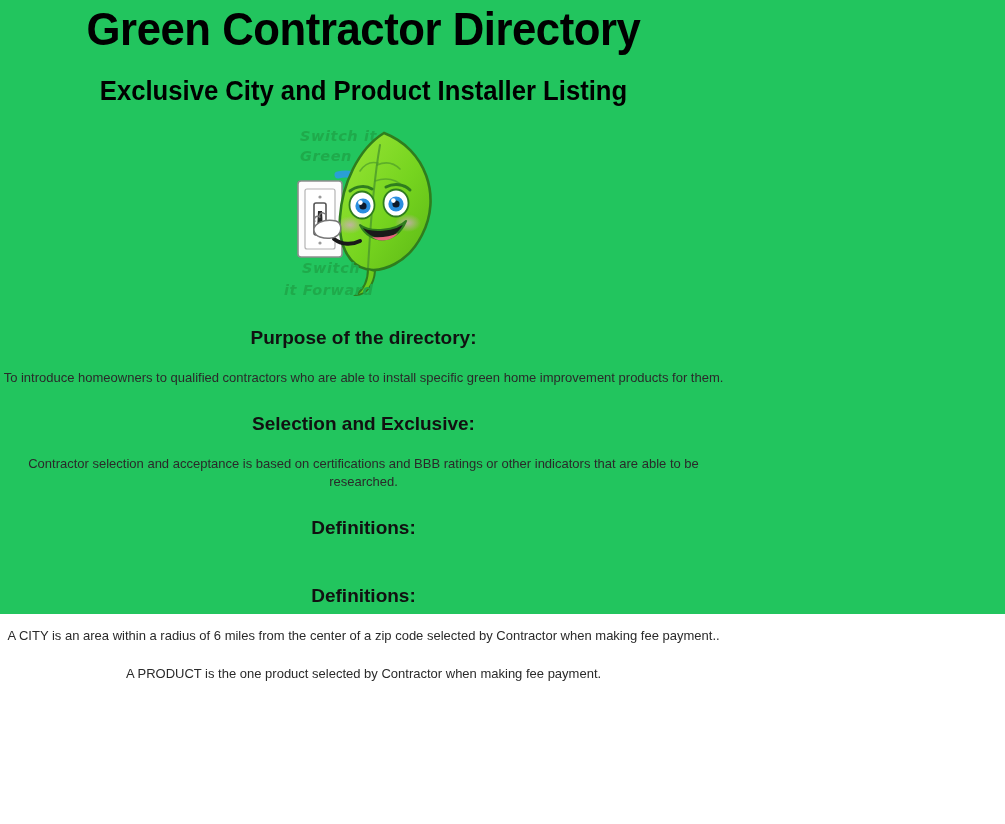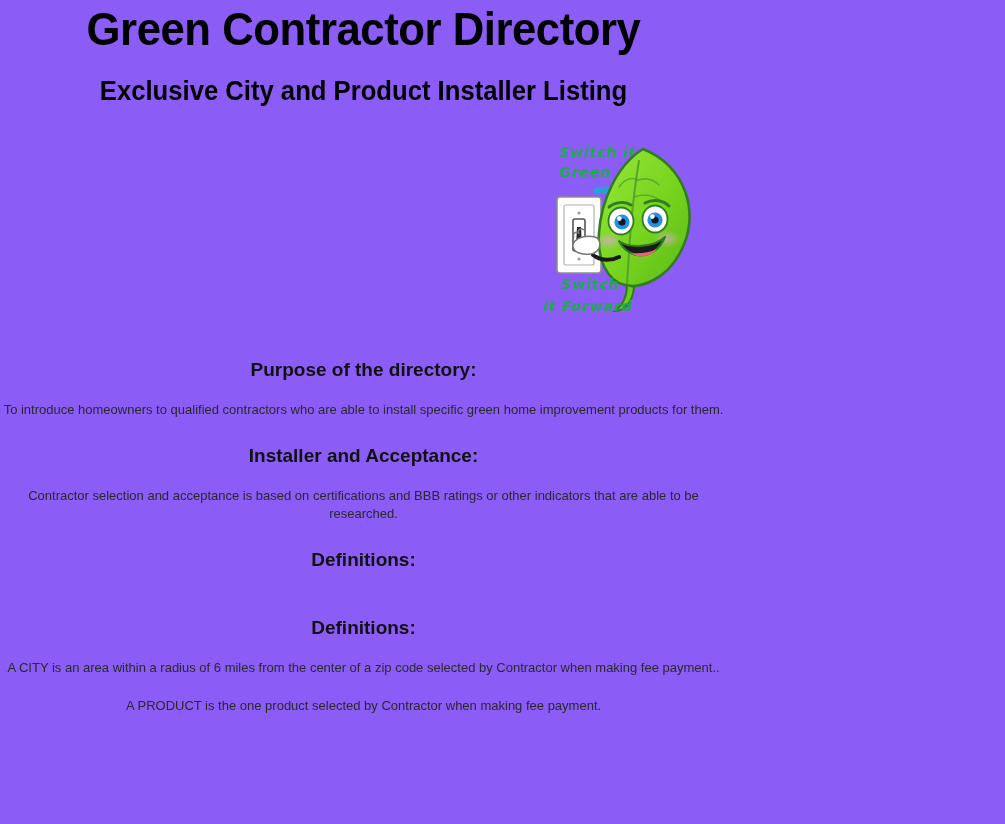--- a/index.html
+++ b/index.html
@@ -12,22 +12,22 @@
     width: 1005px;
     height: 824px;
     overflow: hidden;
     font-family: "Liberation Sans", sans-serif;
     color: #222222;
   }
 
   .page {
     position: relative;
     width: 1005px;
-    height: 824px;
-    background: #8b5cf6;
+    height: 614px;
+    background: #22c55e;
   }
 
   
   .content-column {
     position: absolute;
     left: 0;
     top: 0;
     width: 727px;
     text-align: center;
   }
@@ -53,24 +53,24 @@
     line-height: 1.1;
     color: #000000;
     margin: 0;
     padding-top: 24px;
     transform: scaleX(0.95);
     transform-origin: center top;
     white-space: nowrap;
   }
 
   .logo-wrap {
-    margin: 16px;
+    margin: 0;
     padding-top: 12px;
     display: flex;
-    justify-content: flex-end;
+    justify-content: center;
   }
 
   .section-heading {
     font-family: "Liberation Sans", sans-serif;
     font-weight: bold;
     font-size: 19px;
     color: #111111;
     margin: 0;
     white-space: nowrap;
   }
@@ -174,21 +174,21 @@
         <text x="8" y="176" font-family="'DejaVu Sans', sans-serif" font-size="14.5" font-style="italic" font-weight="bold" fill="#1faa4b" letter-spacing="0.6">it Forward</text>
       </svg>
     </div>
 
     <div class="gap-a"></div>
     <h3 class="section-heading">Purpose of the directory:</h3>
     <div class="gap-b"></div>
     <p class="body-text">To introduce homeowners to qualified contractors who are able to install specific green home improvement products for them.</p>
 
     <div class="gap-a"></div>
-    <h3 class="section-heading">Installer and Acceptance:</h3>
+    <h3 class="section-heading">Selection and Exclusive:</h3>
     <div class="gap-b"></div>
     <p class="body-text">Contractor selection and acceptance is based on certifications and BBB ratings or other indicators that are able to be researched.</p>
 
     <div class="gap-a"></div>
     <h3 class="section-heading">Definitions:</h3>
     <div class="gap-b"></div>
 
     <div class="gap-a"></div>
     <h3 class="section-heading">Definitions:</h3>
     <div class="gap-b"></div>

